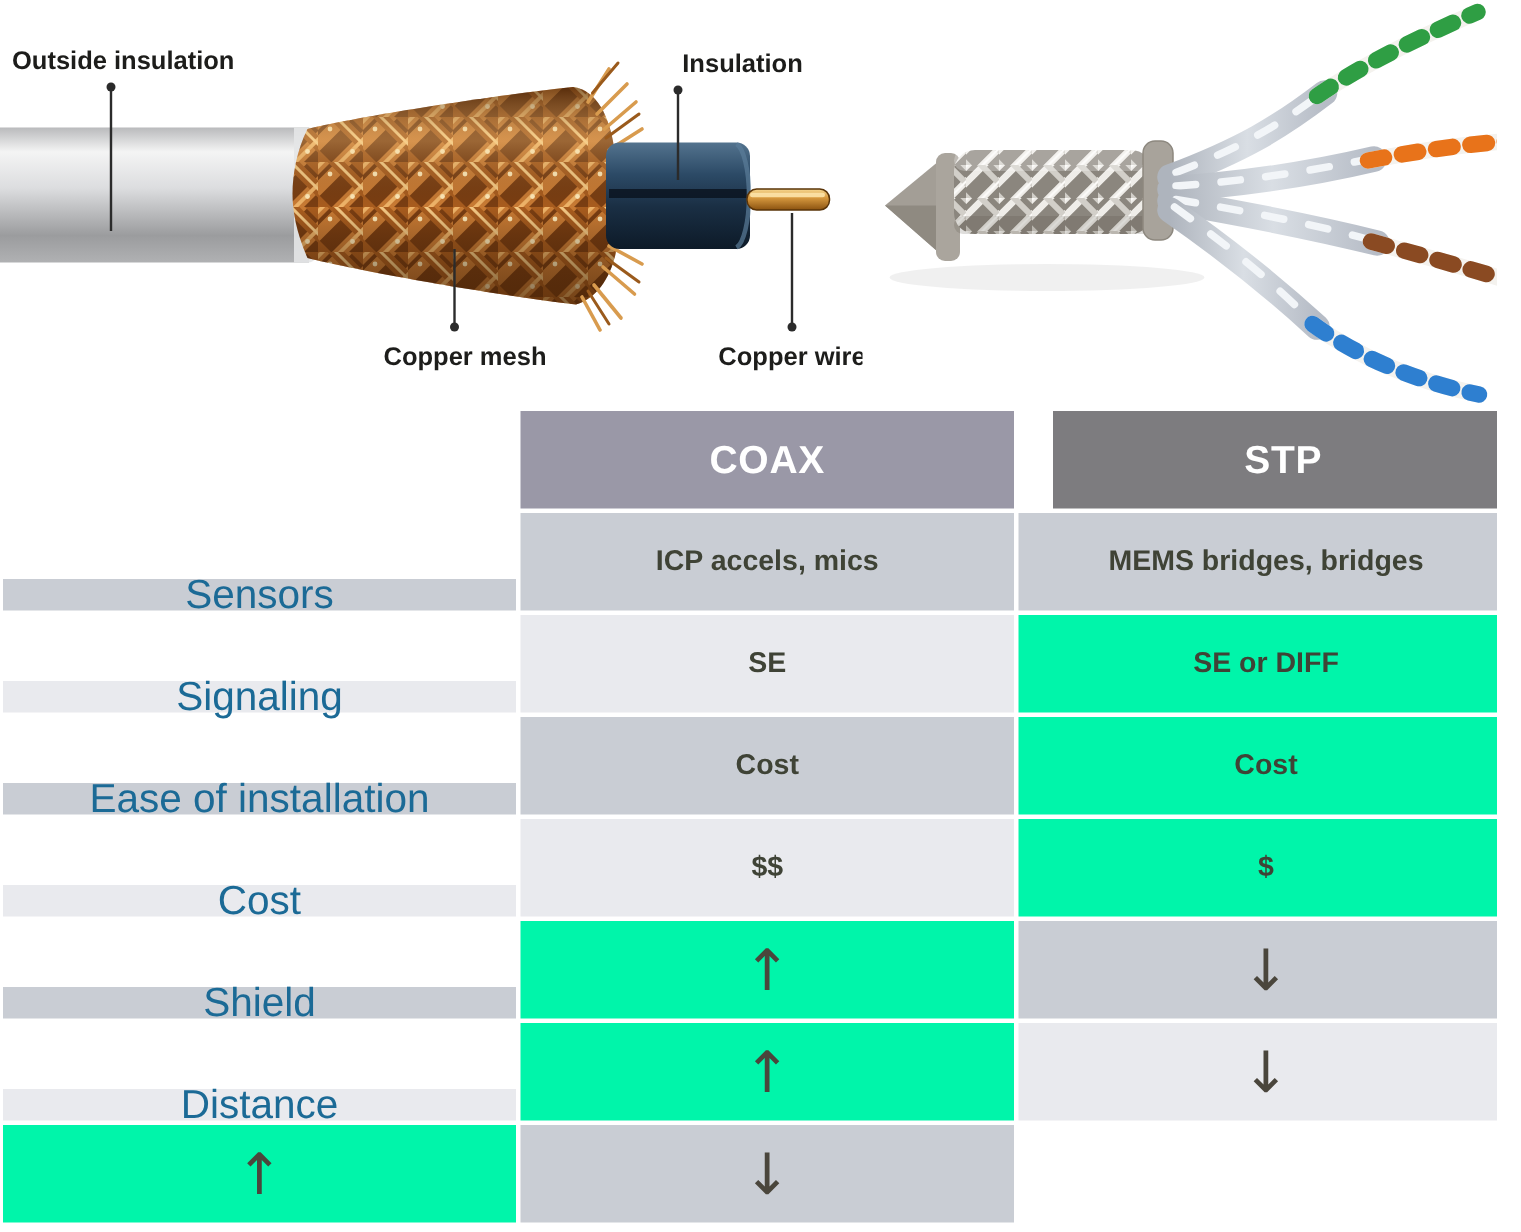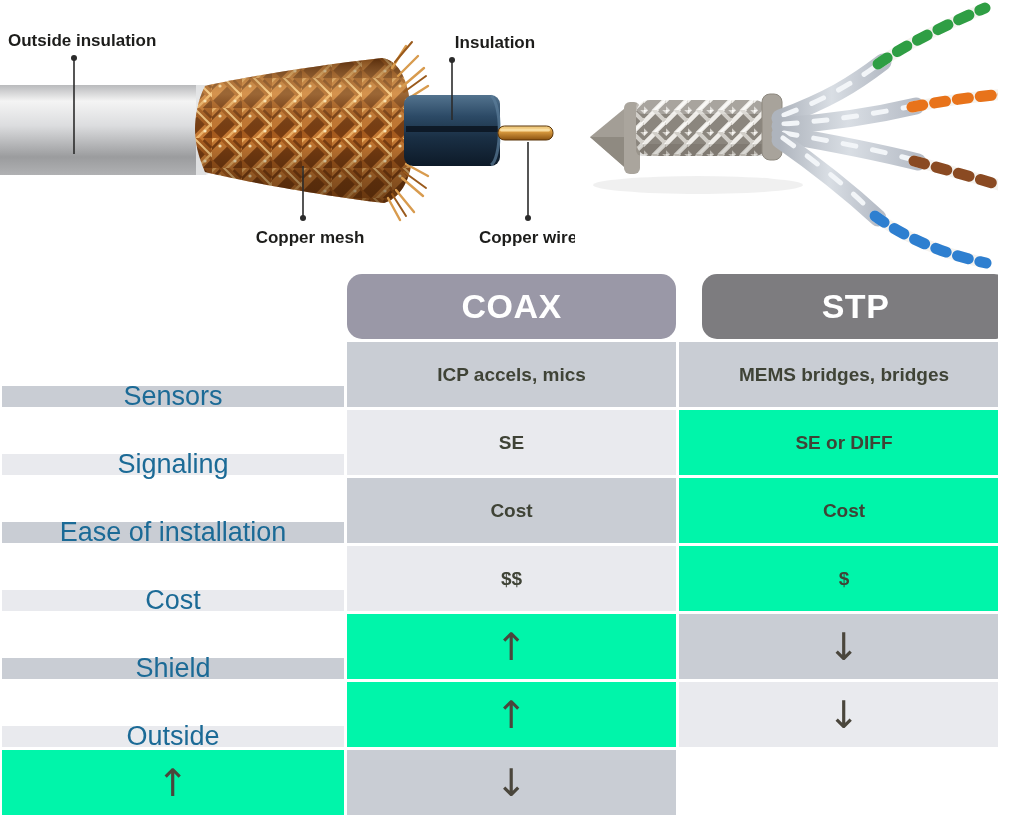--- a/index.html
+++ b/index.html
@@ -15,21 +15,21 @@
     font-size:17px;fill:#1d1d1b;
   }
   
   .table-grid{
     position:absolute;left:2px;top:274px;
     display:grid;grid-template-columns:342px 329px 330px;
     grid-auto-rows:65px;gap:3px;background:#ffffff;
   }
   .cell{display:flex;align-items:center;justify-content:center;text-align:center;}
   .corner{background:transparent;}
-  .col-header{font-weight:bold;color:#ffffff;font-size:34px;letter-spacing:.5px;border-radius:15px;}
+  .col-header{font-weight:bold;color:#ffffff;font-size:26px;letter-spacing:.5px;}
   .coax-header{background:var(--coax-header-bg,#9A98A7);}
   .stp-header{background:var(--stp-header-bg,#7D7C7F);margin-left:23px;}
   .shade-dark{background:var(--row-dark-bg,#C9CDD4);}
   .shade-light{background:var(--row-light-bg,#E9EAEE);}
   .highlight{background:var(--highlight-green,#00F5AA) !important;}
   .label-cell{color:var(--label-text,#1B6A96);font-size:27px;margin-top:44px;}
   .value-cell{font-weight:bold;color:var(--value-text,#3F4336);font-size:19px;}
   .arrow-cell{font-family:"DejaVu Sans",sans-serif;font-weight:400;font-size:38px;color:#4A463C;}
 </style>
 </head>
@@ -223,21 +223,21 @@
     <div class="cell value-cell shade-dark highlight">Cost</div>
 
     <div class="cell label-cell shade-light">Cost</div>
     <div class="cell value-cell shade-light">$$</div>
     <div class="cell value-cell shade-light highlight">$</div>
 
     <div class="cell label-cell shade-dark">Shield</div>
     <div class="cell value-cell shade-dark highlight arrow-cell">↑</div>
     <div class="cell value-cell shade-dark arrow-cell">↓</div>
 
-    <div class="cell label-cell shade-light">Outside</div>
+    <div class="cell label-cell shade-light">Distance</div>
     <div class="cell value-cell shade-light highlight arrow-cell">↑</div>
     <div class="cell value-cell shade-light arrow-cell">↓</div>
 
     <div class="cell value-cell shade-dark highlight arrow-cell">↑</div>
     <div class="cell value-cell shade-dark arrow-cell">↓</div>
   </div>
 
 </div>
 
 </body></html>

